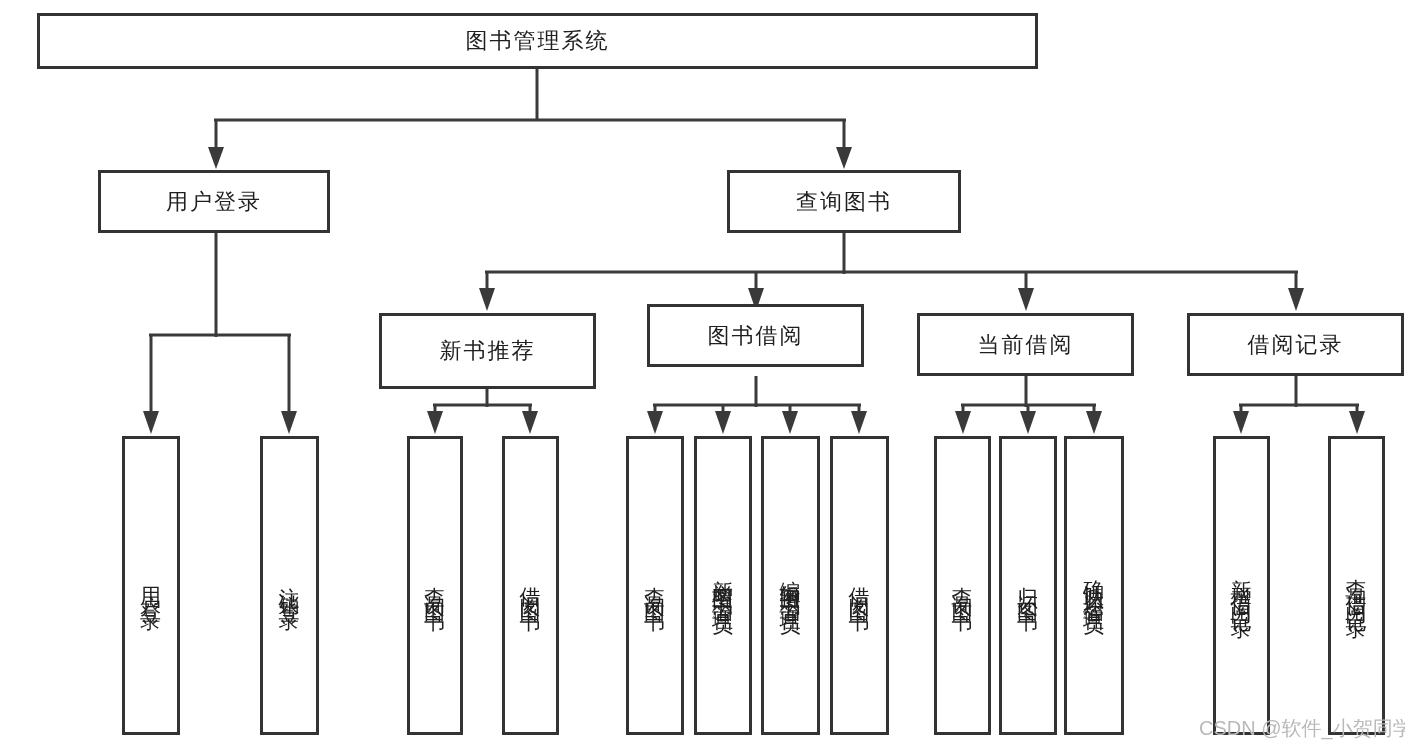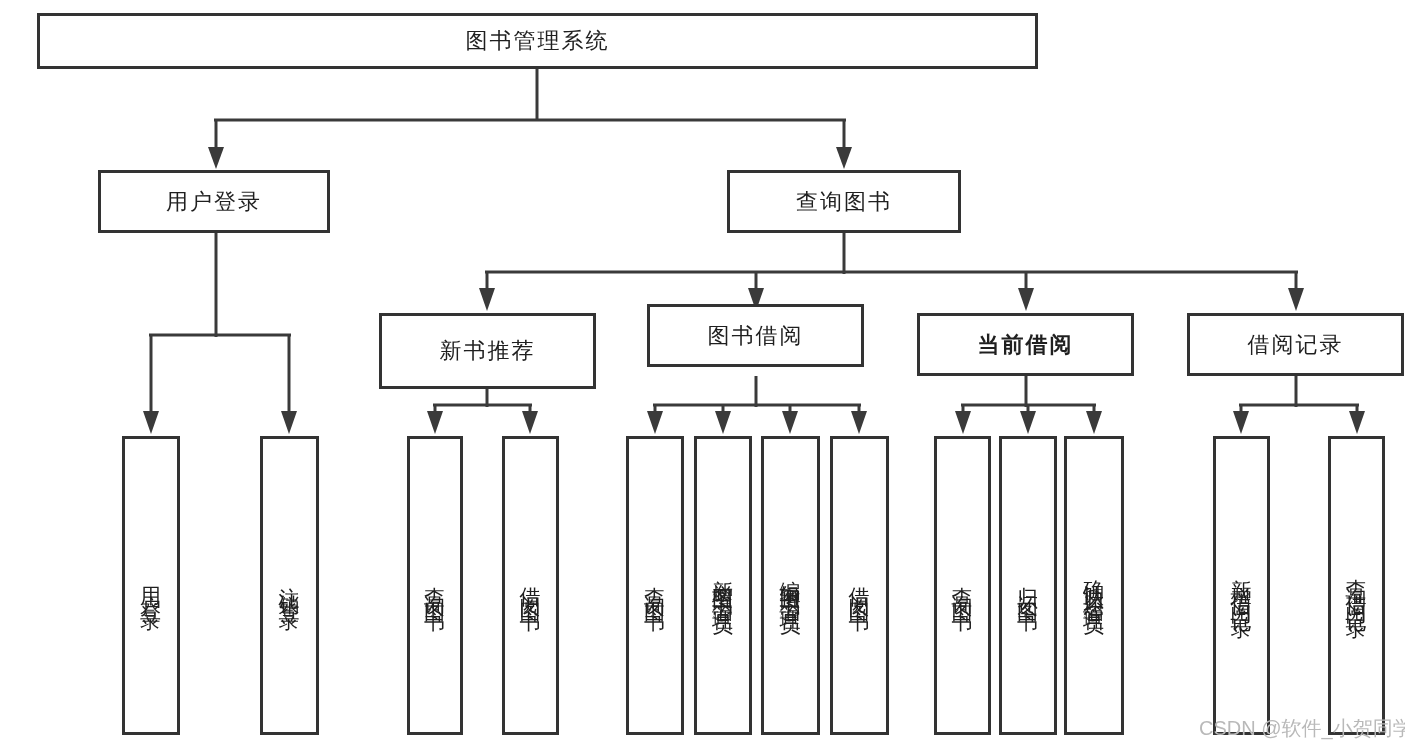--- a/index.html
+++ b/index.html
@@ -136,21 +136,21 @@
     <polygon points="1341,434 1333,411 1349,411"></polygon>
   </svg>
 
   <div class="node" style="left:21px; top:13px; width:1001px; height:56px;">图书管理系统</div>
 
   <div class="node" style="left:82px; top:170px; width:232px; height:63px;">用户登录</div>
   <div class="node" style="left:711px; top:170px; width:234px; height:63px;">查询图书</div>
 
   <div class="node" style="left:363px; top:313px; width:217px; height:76px;">新书推荐</div>
   <div class="node" style="left:631px; top:304px; width:217px; height:63px;">图书借阅</div>
-  <div class="node" style="left:901px; top:313px; width:217px; height:63px;font-weight:bold;">当前借阅</div>
+  <div class="node" style="left:901px; top:313px; width:217px; height:63px;">当前借阅</div>
   <div class="node" style="left:1171px; top:313px; width:217px; height:63px;">借阅记录</div>
 
   <div class="vnode" style="left:106px; width:58px;">用户登录</div>
   <div class="vnode" style="left:244px; width:59px;">注销登录</div>
 
   <div class="vnode" style="left:391px; width:56px;">查询图书</div>
   <div class="vnode" style="left:486px; width:57px;">借阅图书</div>
 
   <div class="vnode" style="left:610px; width:58px;">查询图书</div>
   <div class="vnode tight" style="left:678px; width:58px;">新增图书（管理员）</div>

